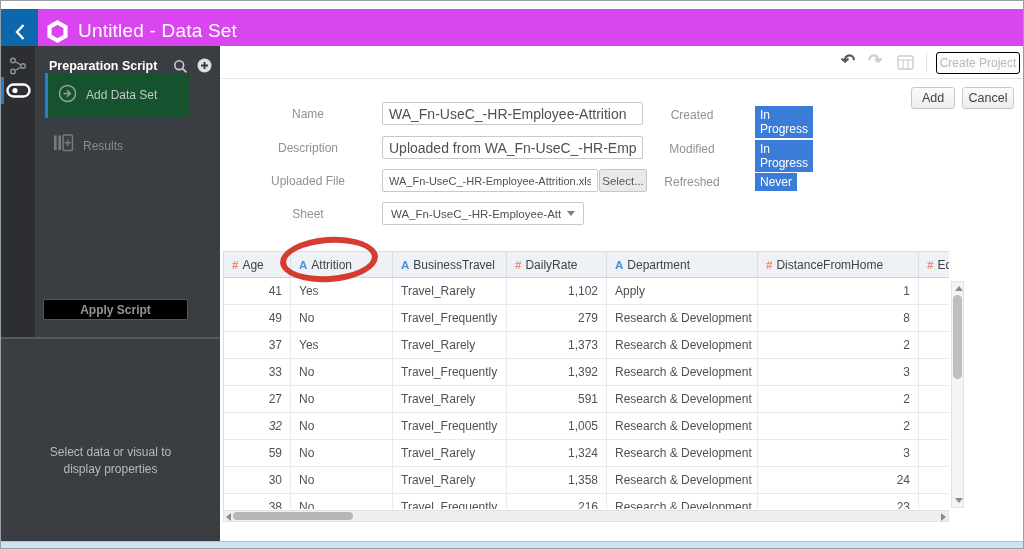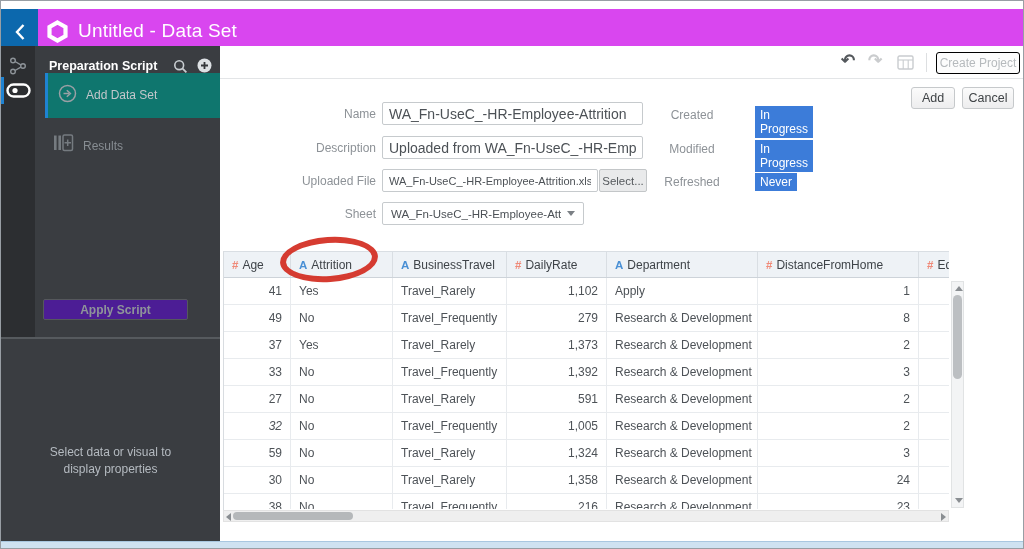--- a/index.html
+++ b/index.html
@@ -16,49 +16,49 @@
 
   
   .sidebar { position:absolute; left:0; top:45px; width:219px; bottom:7px; background:#3a3d41; }
   .iconstrip { position:absolute; left:0; top:0; width:34px; height:291px; background:#2c2e31; }
   .strip-icon-top { position:absolute; left:7px; top:10px; }
   .strip-sel-bar { position:absolute; left:0; top:31px; width:3px; height:27px; background:#1f83d2; }
   .strip-icon-sel { position:absolute; left:5px; top:36px; }
   .sb-header-title { position:absolute; left:48px; top:13px; color:#fff; font-size:12.5px; font-weight:bold; }
   .sb-search { position:absolute; left:172px; top:13px; cursor:pointer; }
   .sb-plus { position:absolute; left:196px; top:12px; cursor:pointer; }
-  .sb-item-add { position:absolute; left:44px; top:27px; width:175px; height:45px; background:#0f766e;
+  .sb-item-add { position:absolute; left:44px; top:27px; width:145px; height:45px; background:#14532d;
                  border-left:3px solid #1f83d2; cursor:pointer; }
   .sb-item-add .ico { position:absolute; left:10px; top:11px; }
   .sb-item-add .lbl { position:absolute; left:38px; top:15px; color:#c3c7cb; font-size:12px; }
   .sb-item-results { position:absolute; left:44px; top:84px; width:175px; height:32px; cursor:pointer; }
   .sb-item-results .ico { position:absolute; left:8px; top:4px; }
   .sb-item-results .lbl { position:absolute; left:38px; top:9px; color:#878d92; font-size:12px; }
-  .apply-btn { position:absolute; left:42px; top:253px; width:145px; height:21px; background:#4c1d95;
+  .apply-btn { position:absolute; left:42px; top:253px; width:145px; height:21px; background:#000000;
                border:1px solid #55585c; border-radius:2px; color:#8f959a; font-size:12px; font-weight:bold;
                font-family:inherit; cursor:default; }
   .sb-divider { position:absolute; left:0; top:291px; width:100%; height:2px; background:#565a5e; }
   .props-msg { position:absolute; left:0; top:398px; width:100%; padding:0 42px; text-align:center;
                color:#b5bbc1; font-size:12px; line-height:17px; }
 
   
   .main { position:absolute; left:219px; top:45px; right:0; bottom:7px; background:#fff; }
   .toolbar { position:absolute; left:0; top:0; right:0; height:33px; border-bottom:1px solid #e3e5e7; }
   .undo { position:absolute; left:621px; top:4px; font-size:17px; font-weight:bold; color:#54585c; cursor:pointer; }
   .redo { position:absolute; left:648px; top:4px; font-size:17px; font-weight:bold; color:#caccce; }
   .grid-ico { position:absolute; left:677px; top:9px; }
   .tb-sep { position:absolute; left:706px; top:7px; width:1px; height:19px; background:#dddfe1; }
   .create-btn { position:absolute; left:716px; top:6px; width:84px; height:22px; background:#fcfcfc;
                 border:1px solid #000000; border-radius:3px; color:#b6babd; font-size:12px; font-family:inherit; }
   .btn { position:absolute; height:22px; background:linear-gradient(#fbfbfb,#ededee);
          border:1px solid #c6c9cb; border-radius:3px; color:#3f4346; font-size:12.5px; font-family:inherit; cursor:pointer; }
   .add-btn { left:691px; top:41px; width:44px; }
   .cancel-btn { left:742px; top:41px; width:52px; }
 
-  .flabel { position:absolute; left:0; width:136px; text-align:right; color:#8d9297; font-size:12px; padding-top:5px; }
+  .flabel { position:absolute; left:0; width:136px; text-align:center; color:#8d9297; font-size:12px; padding-top:5px; }
   .frow { position:absolute; left:20px; height:23px; }
   .row-name { top:56px; } .row-desc { top:90px; } .row-upload { top:123px; } .row-sheet { top:156px; }
   .finput { position:absolute; left:142px; height:23px; border:1px solid #c6cacd; border-radius:2px;
             font-size:14px; color:#4c5156; padding:0 6px; font-family:inherit; background:#fff; }
   .w-std { width:261px; } .w-upload { width:216px; font-size:11px; }
   .select-btn { position:absolute; left:359px; top:0; width:48px; height:23px; background:#e9eaeb;
                 border:1px solid #c3c6c8; border-radius:2px; color:#55595d; font-size:11.5px; font-family:inherit; cursor:pointer; }
   .sheet-box { position:absolute; left:142px; width:202px; height:23px; border:1px solid #c6cacd; border-radius:2px;
                font-size:11.5px; color:#4c5156; display:flex; align-items:center; padding:0 8px; cursor:pointer; background:#fff; }
   .sheet-box .txt { flex:1; white-space:nowrap; overflow:hidden; }

